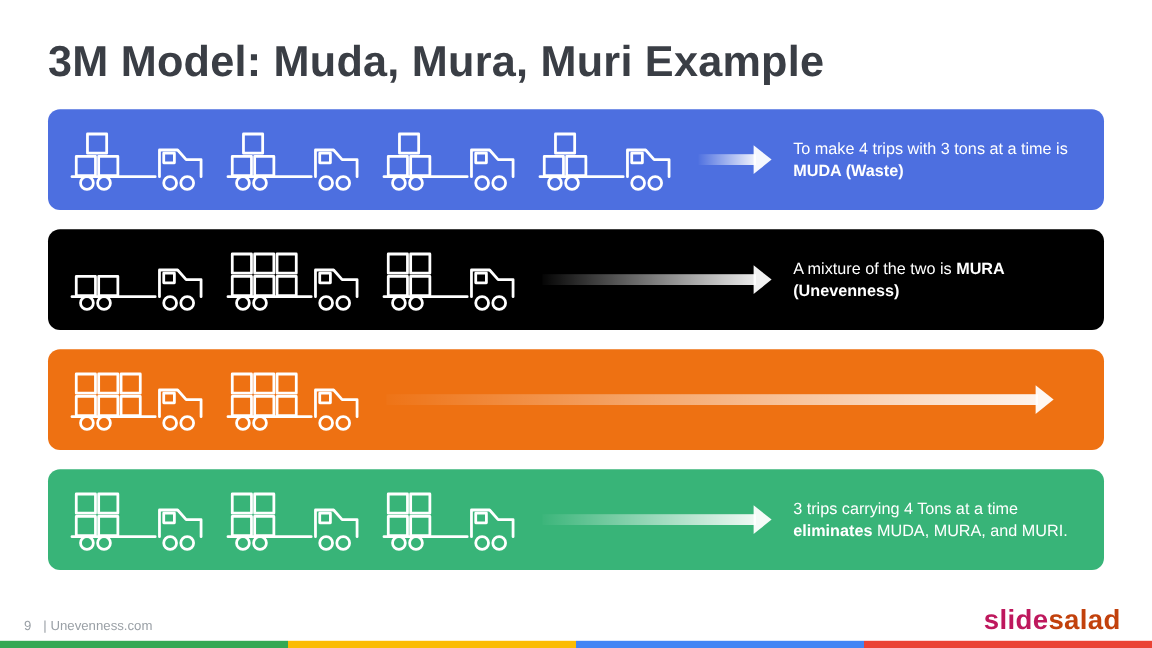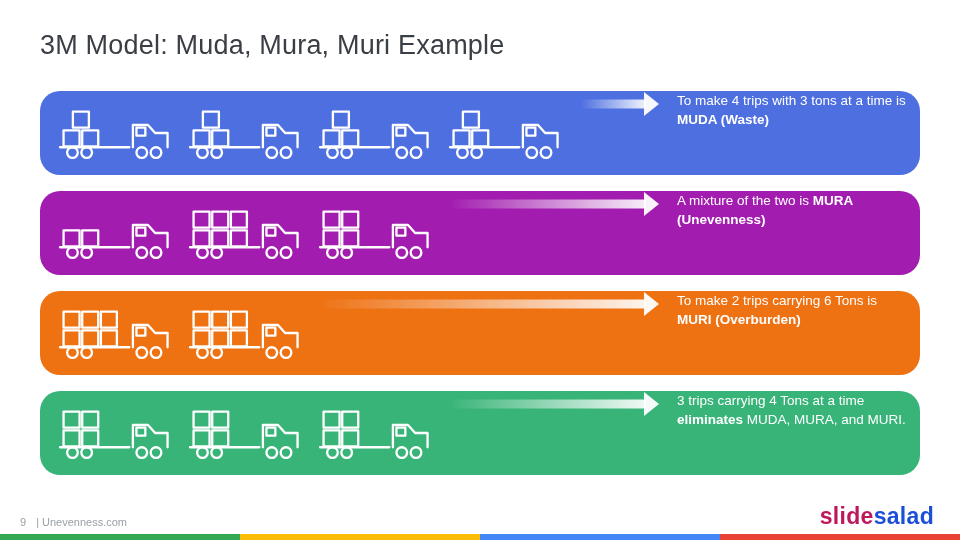--- a/index.html
+++ b/index.html
@@ -1,30 +1,30 @@
 <!DOCTYPE html>
 <html><head>
 <meta charset="utf-8">
 <style>
   html,body{margin:0;padding:0;background:#e9eaec;}
   .slide{
     position:relative;width:960px;height:540px;background:#ffffff;overflow:hidden;
     font-family:"Liberation Sans",sans-serif;margin:0 auto;
   }
   .title{
-    position:absolute;left:40px;top:30px;font-size:27px;font-weight:400;
+    position:absolute;left:40px;top:30px;font-size:36px;font-weight:700;
     color:#3a3e45;letter-spacing:0.2px;
   }
   .rows{
     position:absolute;left:40px;top:91px;width:880px;
     display:flex;flex-direction:column;gap:16px;
   }
   .row{
-    height:84px;border-radius:20px;display:flex;
-    padding:0 8px 0 18px;box-sizing:border-box;
+    height:84px;border-radius:10px;display:flex;align-items:center;
+    padding:0 24px 0 18px;box-sizing:border-box;
   }
   .trucks{display:flex;gap:14px;align-items:center;flex:0 0 auto;}
   .truck{display:block;}
   .arrow{position:relative;flex:1 1 auto;height:26px;margin:0 18px;min-width:30px;}
   .arrow::before{
     content:"";position:absolute;left:0;right:13px;top:50%;transform:translateY(-50%);
     height:9px;background:linear-gradient(to right, rgba(255,255,255,0.02), rgba(255,255,255,0.92));
   }
   .arrow::after{
     content:"";position:absolute;right:0;top:50%;transform:translateY(-50%);
@@ -36,21 +36,21 @@
   }
   .rowtext .b{font-weight:bold;}
   .footer{
     position:absolute;left:0;right:0;bottom:6px;height:38px;
     display:flex;align-items:flex-end;justify-content:space-between;
     padding:0 26px 6px 20px;box-sizing:border-box;
   }
   .footer-left{font-size:11px;color:#9aa0a6;display:flex;align-items:center;gap:10px;}
   .logo{font-size:23px;font-weight:bold;letter-spacing:0.3px;line-height:1;}
   .logo-a{color:#be185d;}
-  .logo-b{color:#1d4ed8;}
+  .logo-b{color:#c2410c;}
   .strip{position:absolute;left:0;right:0;bottom:0;height:6px;display:flex;}
   .strip > div{flex:1 1 25%;height:100%;}
 </style>
 </head>
 <body>
 
 <div class="slide">
   <div class="title">3M Model: Muda, Mura, Muri Example</div>
 
   <div class="rows" id="rows">
@@ -101,21 +101,21 @@
             <circle cx="94" cy="58" r="6"></circle>
             <circle cx="110" cy="58" r="6"></circle>
             <rect x="16.5" y="12" width="18" height="18"></rect>
             <rect x="6" y="33" width="18" height="18"></rect>
             <rect x="27" y="33" width="18" height="18"></rect>
           </svg>
         </div>
         <div class="arrow"></div>
         <div class="rowtext"><span class="">To make 4 trips with 3 tons at a time is </span><span class="b">MUDA (Waste)</span></div>
       </div>
-      <div class="row" style="background: #a21caf;">
+      <div class="row" style="background: #000000;">
         <div class="trucks">
           <svg class="truck" width="116" height="64" viewBox="0 0 130 72" fill="none" stroke="#ffffff" stroke-width="2.6" stroke-linecap="round" stroke-linejoin="round">
             <path d="M2 52 H80"></path>
             <path d="M84 52 V27 H101 L109 36 H123 V52"></path>
             <rect x="88" y="30" width="10" height="9"></rect>
             <circle cx="16" cy="58" r="6"></circle>
             <circle cx="32" cy="58" r="6"></circle>
             <circle cx="94" cy="58" r="6"></circle>
             <circle cx="110" cy="58" r="6"></circle>
             <rect x="6" y="33" width="18" height="18"></rect>
@@ -180,21 +180,20 @@
             <circle cx="110" cy="58" r="6"></circle>
             <rect x="6" y="12" width="18" height="18"></rect>
             <rect x="27" y="12" width="18" height="18"></rect>
             <rect x="48" y="12" width="18" height="18"></rect>
             <rect x="6" y="33" width="18" height="18"></rect>
             <rect x="27" y="33" width="18" height="18"></rect>
             <rect x="48" y="33" width="18" height="18"></rect>
           </svg>
         </div>
         <div class="arrow"></div>
-        <div class="rowtext"><span class="">To make 2 trips carrying 6 Tons is </span><span class="b">MURI (Overburden)</span></div>
       </div>
       <div class="row" style="background: rgb(56, 180, 120);">
         <div class="trucks">
           <svg class="truck" width="116" height="64" viewBox="0 0 130 72" fill="none" stroke="#ffffff" stroke-width="2.6" stroke-linecap="round" stroke-linejoin="round">
             <path d="M2 52 H80"></path>
             <path d="M84 52 V27 H101 L109 36 H123 V52"></path>
             <rect x="88" y="30" width="10" height="9"></rect>
             <circle cx="16" cy="58" r="6"></circle>
             <circle cx="32" cy="58" r="6"></circle>
             <circle cx="94" cy="58" r="6"></circle>

